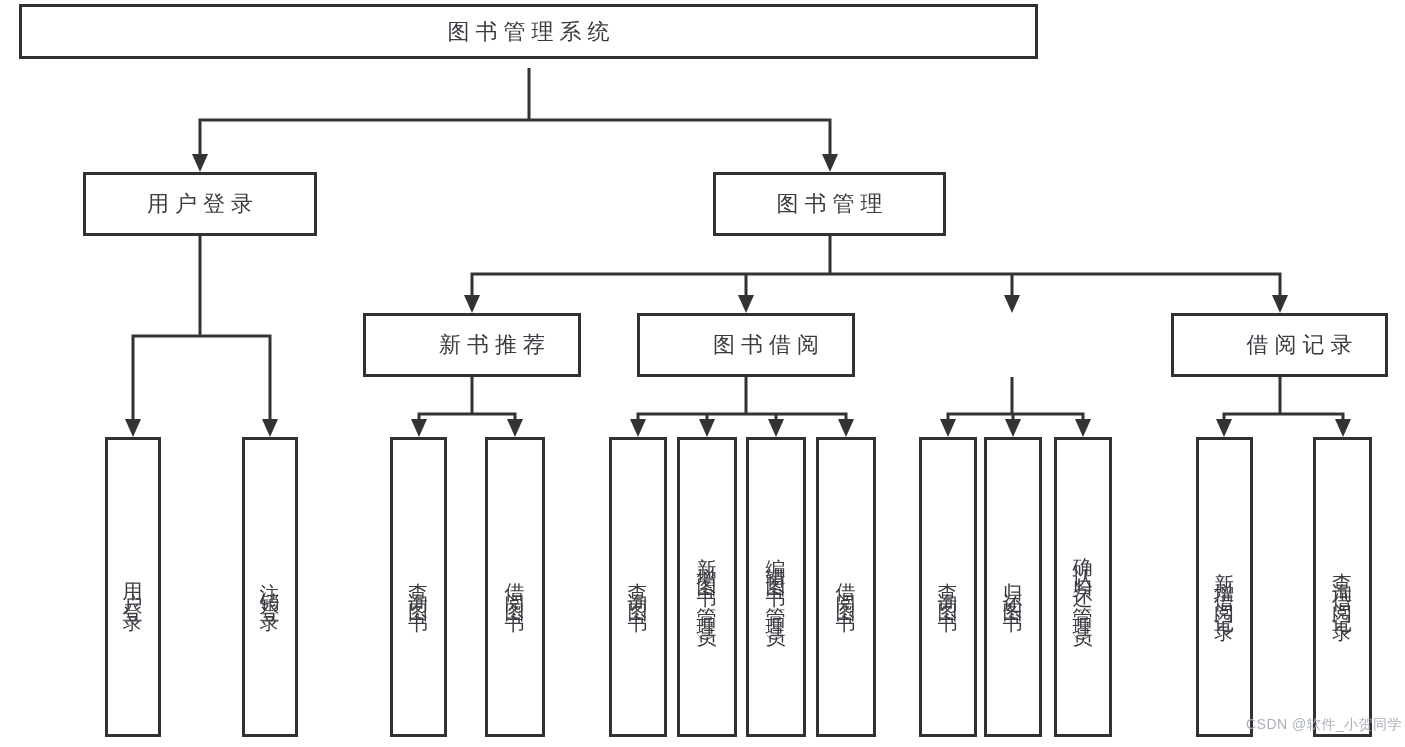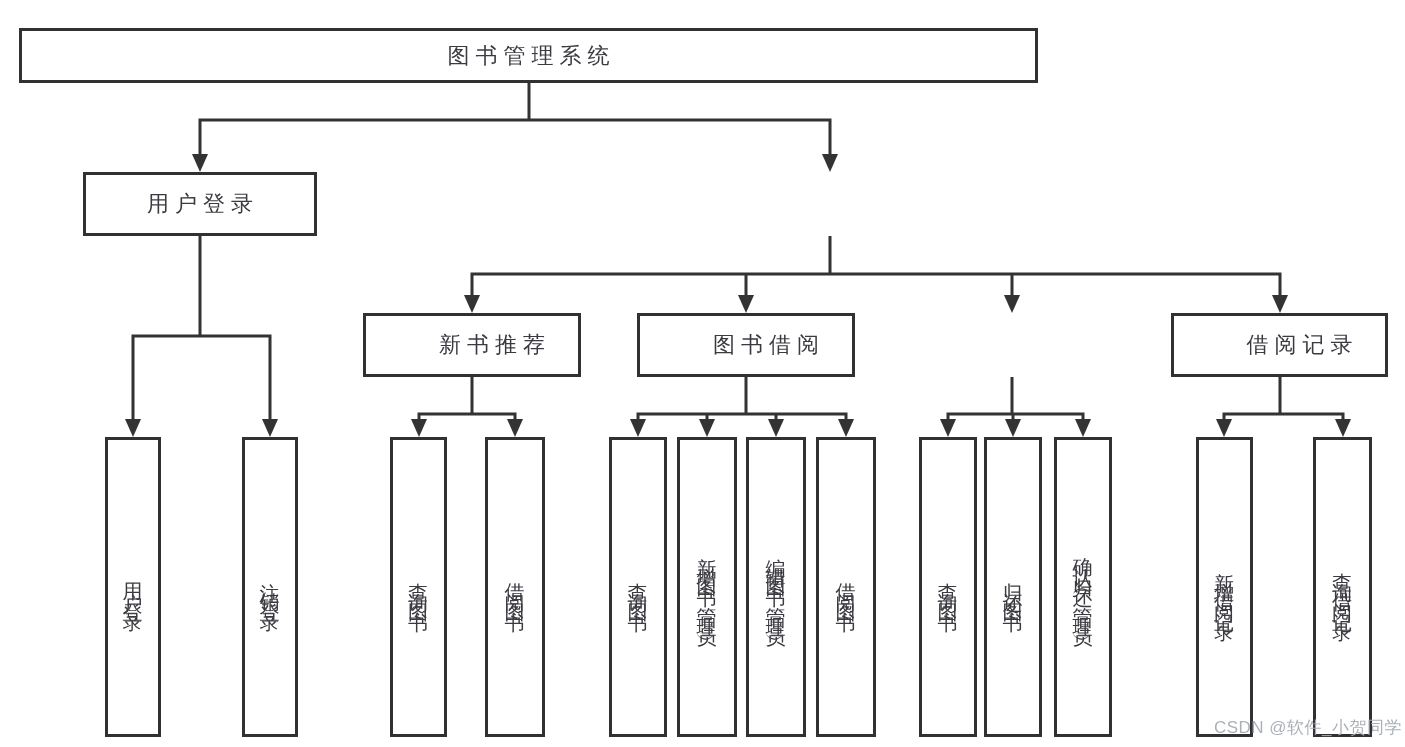--- a/index.html
+++ b/index.html
@@ -26,21 +26,21 @@
     justify-content: center;
     color: #3a3a40;
   }
   .hnode .lbl {
     font-size: 22px;
     letter-spacing: 6px;
     text-indent: 6px;
     white-space: nowrap;
     line-height: 1;
   }
-  .root  { left: 19px;  top: 28px;  width: 1019px; height: 55px; }
+  .root  { left: 19px;  top: 4px;  width: 1019px; height: 55px; }
   .lvl2  { top: 172px; height: 64px; }
   .lvl3  { top: 313px; height: 64px; padding-left: 40px; }
   .n-login { left: 83px;  width: 234px; }
   .n-books { left: 713px; width: 233px; }
   .n-l3a { left: 363px;  width: 218px; }
   .n-l3b { left: 637px;  width: 218px; }
   .n-l3c { left: 903px;  width: 218px; }
   .n-l3d { left: 1171px; width: 217px; }
   .leaf {
     top: 437px;
@@ -66,21 +66,21 @@
   .lf-c4 { left: 816px;  width: 60px; }
   .lf-d1 { left: 919px;  width: 58px; }
   .lf-d2 { left: 984px;  width: 58px; }
   .lf-d3 { left: 1054px; width: 58px; }
   .lf-e1 { left: 1196px; width: 57px; }
   .lf-e2 { left: 1313px; width: 59px; }
   #watermark {
     position: absolute;
     right: 3px;
     top: 716px;
-    font-size: 17px;
+    font-size: 14px;
     color: #a7acb4;
     letter-spacing: 0.5px;
     opacity: 0.95;
     white-space: nowrap;
   }
 </style>
 </head>
 <body>
 
 <div id="canvas">
@@ -117,20 +117,23 @@
       <polygon points="1335,419 1351,419 1343,437"></polygon>
     </g>
   </svg>
 
   <div class="node hnode root">
     <span class="lbl">图书管理系统</span>
   </div>
 
   <div class="node hnode lvl2 n-login">
     <span class="lbl">用户登录</span>
+  </div>
+  <div class="node hnode lvl2 n-books">
+    <span class="lbl">图书管理</span>
   </div>
 
   <div class="node hnode lvl3 n-l3a">
     <span class="lbl">新书推荐</span>
   </div>
   <div class="node hnode lvl3 n-l3b">
     <span class="lbl">图书借阅</span>
   </div>
   <div class="node hnode lvl3 n-l3d">
     <span class="lbl">借阅记录</span>

